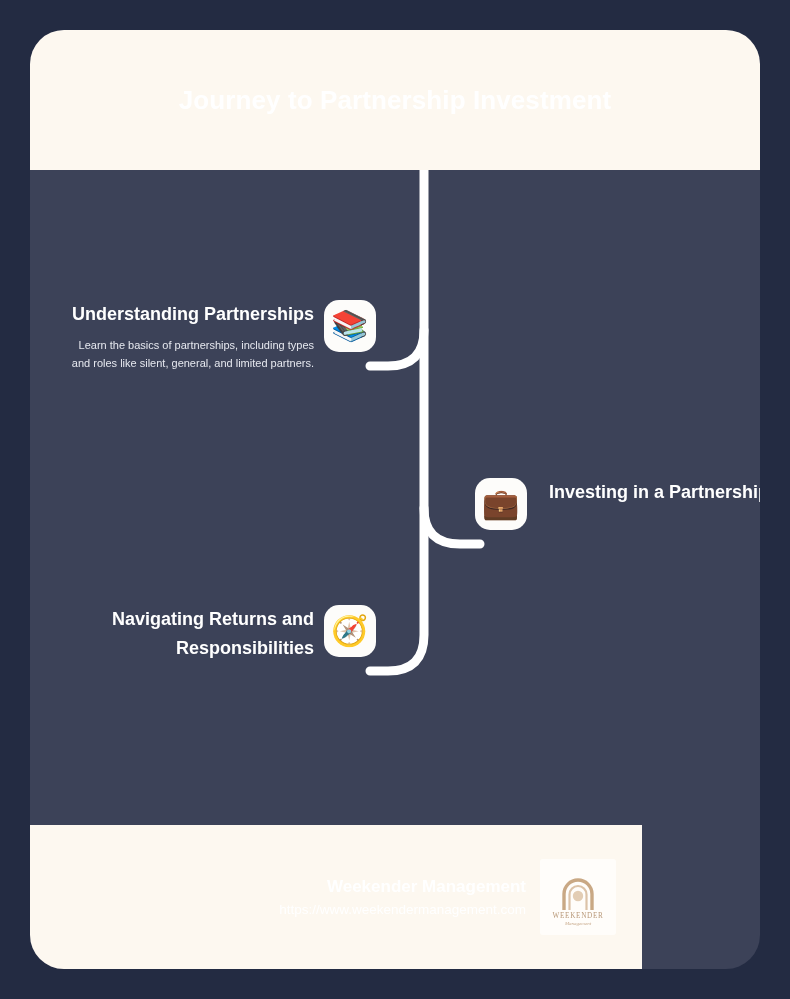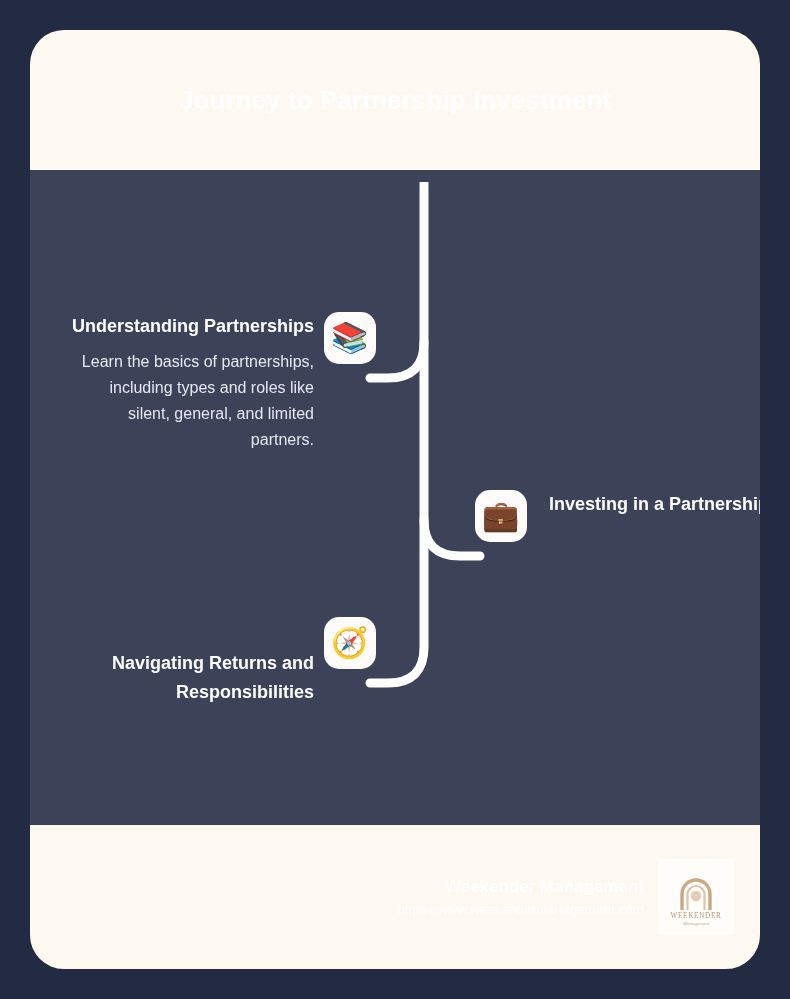--- a/index.html
+++ b/index.html
@@ -46,21 +46,21 @@
     font-size: 26px;
     font-weight: bold;
     line-height: 1.62;
     letter-spacing: 0.1px;
   }
 
   
   #card-body {
     position: absolute;
     left: 0;
-    top: 152px;
+    top: 140px;
     width: 730px;
     height: 591px;
     background: #3c4258;
     padding-left: 25px;
   }
 
   #connector-layer {
     position: absolute;
     left: 0;
     top: 0;
@@ -94,43 +94,43 @@
   .step-title {
     color: #ffffff;
     font-size: 18px;
     font-weight: bold;
     line-height: 1.6;
   }
 
   .step-desc {
     margin-top: 8px;
     color: #e6e8ef;
-    font-size: 16px;
+    font-size: 11px;
     line-height: 1.62;
   }
 
   
   .step.align-right .step-text { text-align: right; margin-right: 10px; }
   
   .step.align-left .step-text { text-align: left; margin-left: 22px; }
 
   #step-1 { left: 36px;  top: 130px; }
   #step-2 { left: 445px; top: 308px; }
   #step-3 { left: 36px;  top: 435px; }
 
   #step-1 .step-text { width: 248px; }
-  #step-3 .step-text { width: 248px; margin-top: 32px; }
+  #step-3 .step-text { width: 248px; }
   #step-2 .step-text { width: 228px; }
 
   
   #card-footer {
     position: absolute;
     left: 0;
     top: 795px;
-    width: 730px;
+    width: 612px;
     height: 144px;
     background: #fdf8f0;
     display: flex;
     align-items: center;
     justify-content: flex-end;
     padding-right: 26px;
   }
 
   #footer-text {
     text-align: right;

